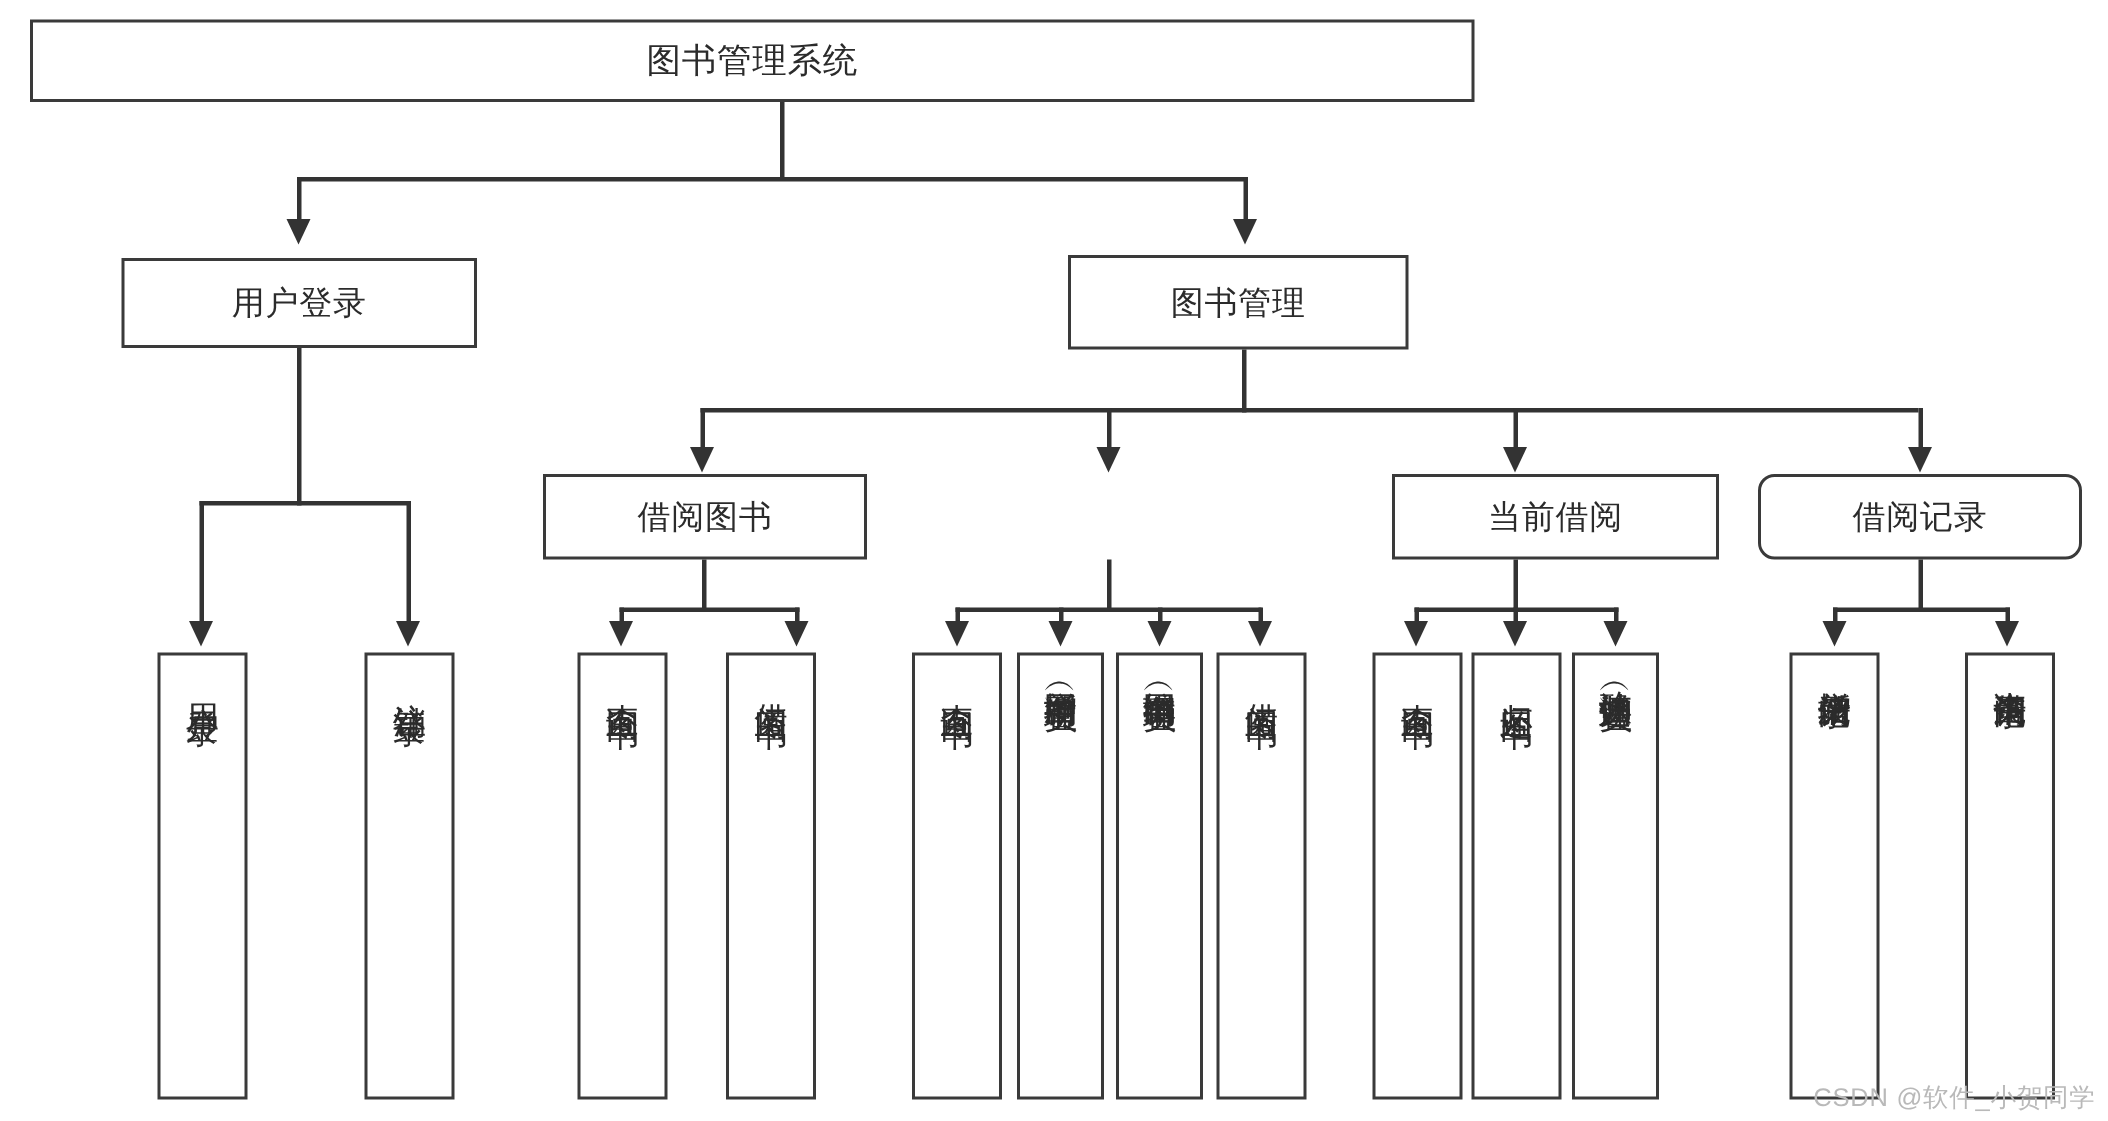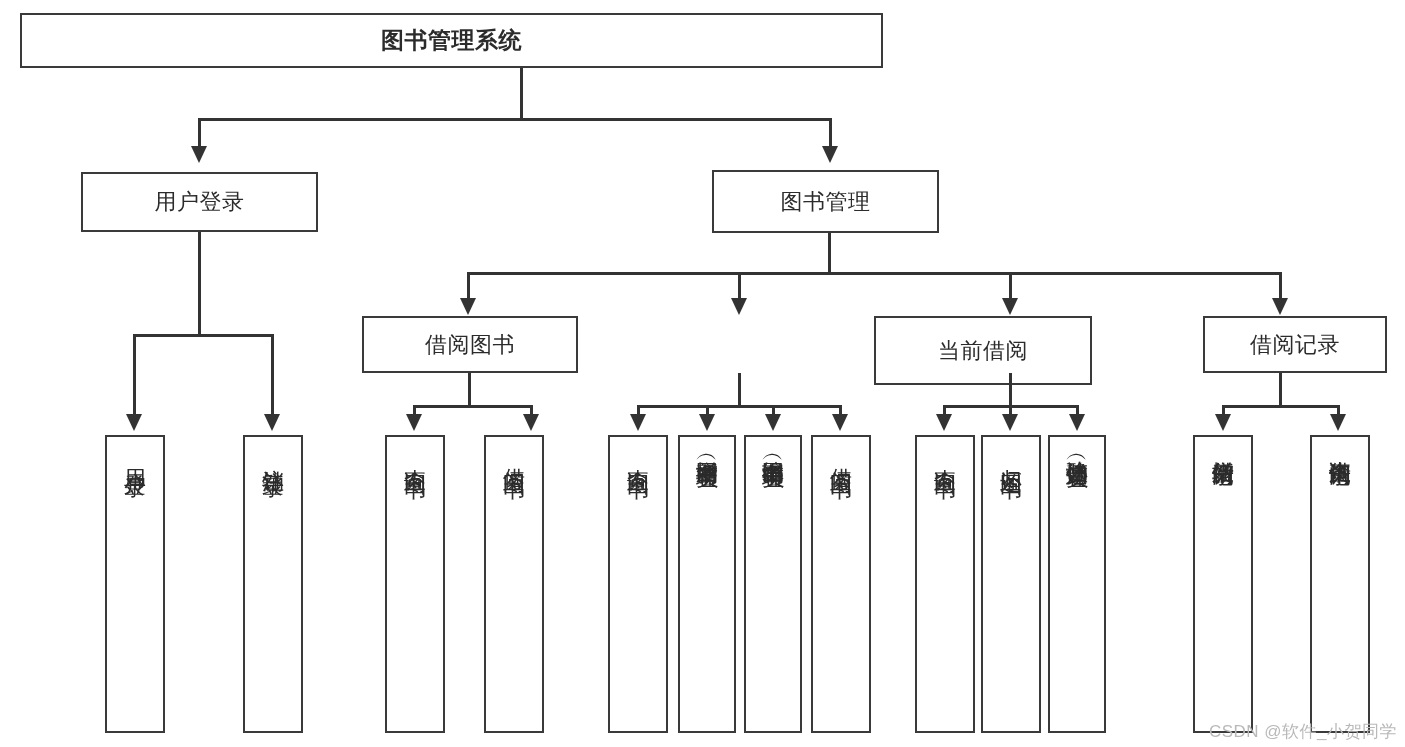--- a/index.html
+++ b/index.html
@@ -91,21 +91,21 @@
     letter-spacing: 0.5px;
     white-space: nowrap;
     pointer-events: none;
   }
 </style>
 </head>
 <body>
 
 <div id="diagram-root">
 
-  <div class="node root horiz" style="left:20px; top:13px; width:863px; height:55px;font-weight:bold;">
+  <div class="node root horiz" style="left:20px; top:13px; width:963px; height:55px;">
     <span class="label">图书管理系统</span>
   </div>
 
   <div class="edge v" style="left:520px; top:68px; width:3px; height:52px;"></div>
   <div class="edge h" style="left:198px; top:118px; width:634px; height:3px;"></div>
   <div class="edge v" style="left:198px; top:118px; width:3px; height:30px;"></div>
   <div class="arrow" style="left:191px; top:146px;"></div>
   <div class="edge v" style="left:829px; top:118px; width:3px; height:30px;"></div>
   <div class="arrow" style="left:822px; top:146px;"></div>
 
@@ -131,24 +131,24 @@
   <div class="edge v" style="left:738px; top:272px; width:3px; height:28px;"></div>
   <div class="arrow" style="left:731px; top:298px;"></div>
   <div class="edge v" style="left:1009px; top:272px; width:3px; height:28px;"></div>
   <div class="arrow" style="left:1002px; top:298px;"></div>
   <div class="edge v" style="left:1279px; top:272px; width:3px; height:28px;"></div>
   <div class="arrow" style="left:1272px; top:298px;"></div>
 
   <div class="node horiz" style="left:362px; top:316px; width:216px; height:57px;">
     <span class="label">借阅图书</span>
   </div>
-  <div class="node horiz" style="left:874px; top:316px; width:218px; height:69px;">
+  <div class="node horiz" style="left:928px; top:316px; width:218px; height:57px;">
     <span class="label">当前借阅</span>
   </div>
-  <div class="node horiz" style="left:1203px; top:316px; width:184px; height:57px;">
+  <div class="node horiz" style="left:1172px; top:316px; width:216px; height:57px;border-radius:11px;">
     <span class="label">借阅记录</span>
   </div>
 
   <div class="edge v" style="left:468px; top:373px; width:3px; height:35px;"></div>
   <div class="edge h" style="left:413px; top:405px; width:120px; height:3px;"></div>
   <div class="edge v" style="left:413px; top:405px; width:3px; height:12px;"></div>
   <div class="arrow" style="left:406px; top:414px;"></div>
   <div class="edge v" style="left:530px; top:405px; width:3px; height:12px;"></div>
   <div class="arrow" style="left:523px; top:414px;"></div>
 

